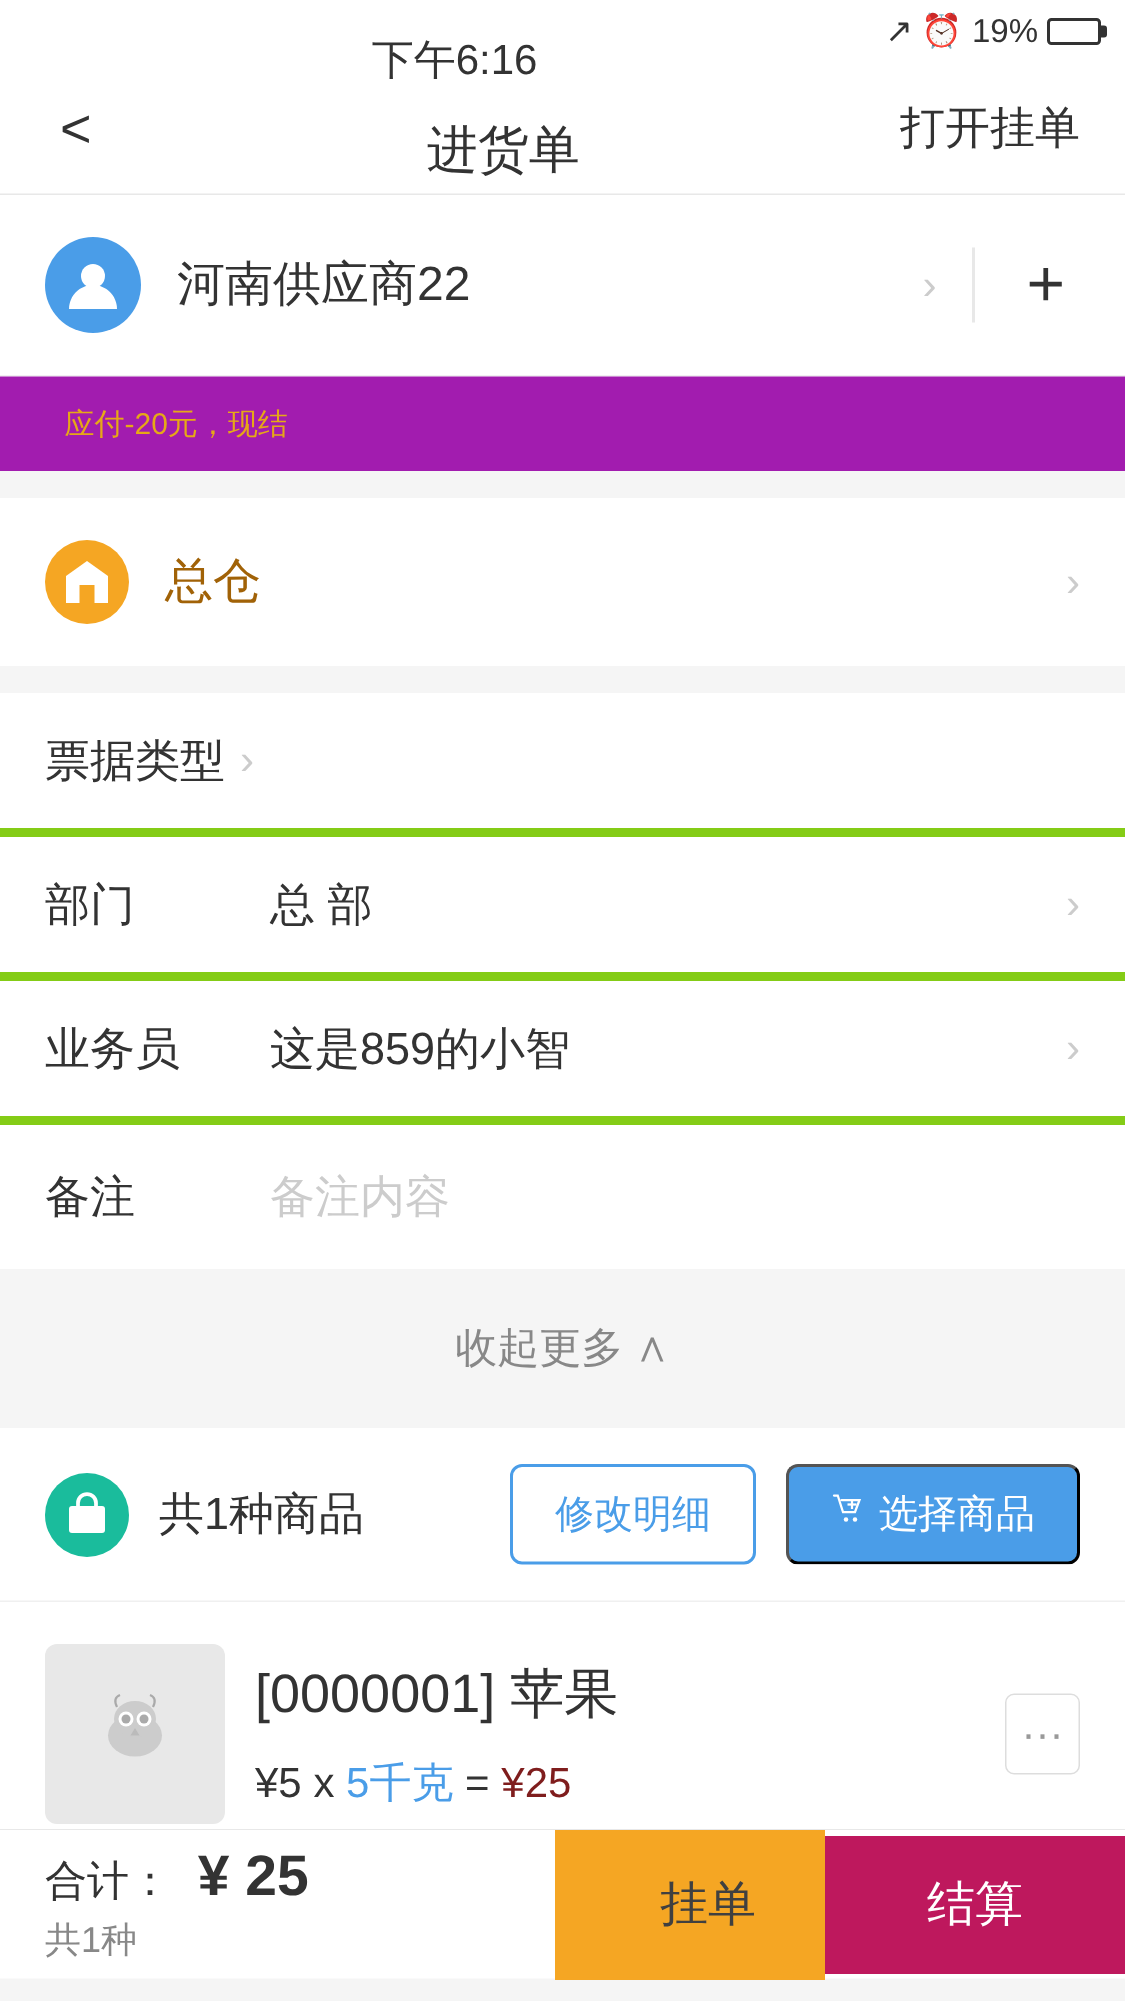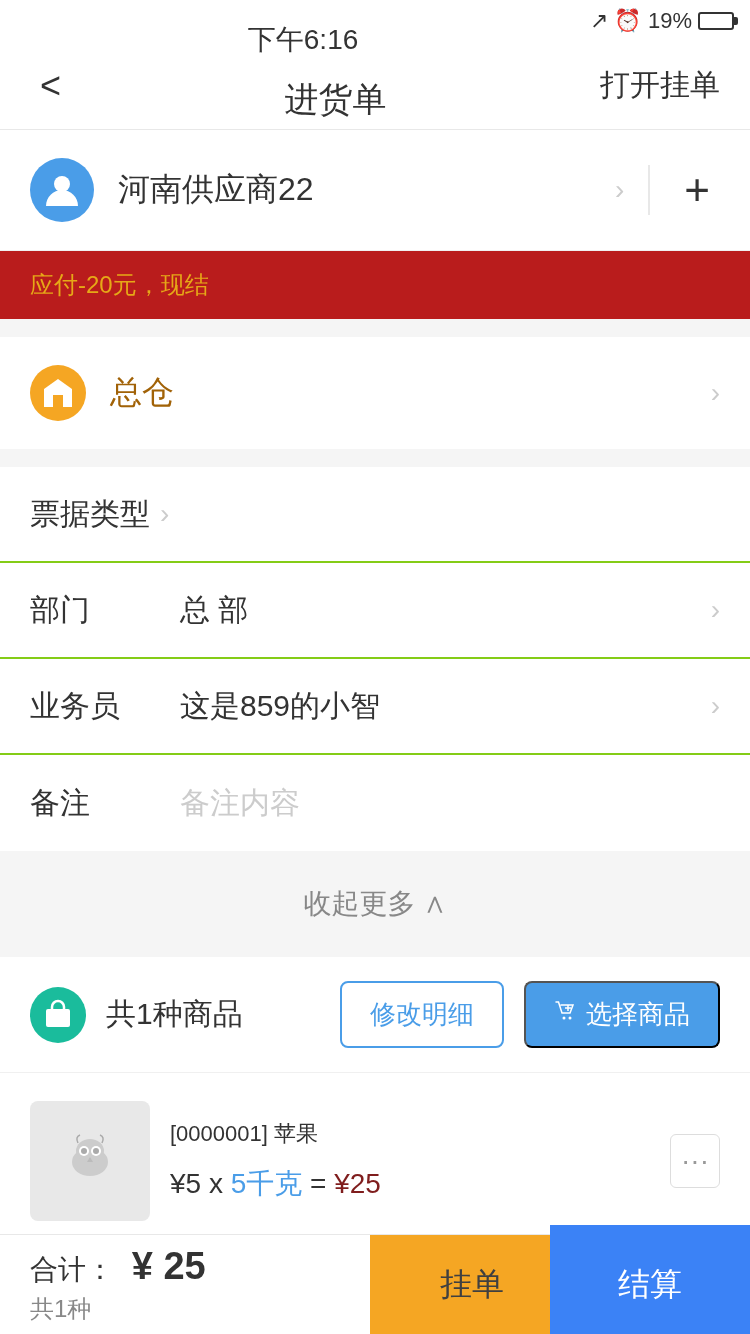--- a/index.html
+++ b/index.html
@@ -143,23 +143,23 @@
     }
     .add-btn {
       font-size: 44px;
       color: #333;
       padding: 0 10px;
       cursor: pointer;
     }
 
     
     .notice-banner {
-      background: #b91c1c;
-      padding: 18px 30px;
-      font-size: 24px;
+      background: #a21caf;
+      padding: 18px 43px;
+      font-size: 20px;
       color: #e6a817;
     }
 
     
     .warehouse-row {
       background: #fff;
       display: flex;
       align-items: center;
       padding: 28px 30px;
       margin-top: 18px;
@@ -184,21 +184,21 @@
     
     .form-section {
       background: #fff;
       margin-top: 18px;
     }
     .form-row {
       display: flex;
       align-items: center;
       padding: 0 30px;
       height: 96px;
-      border-bottom: 2px solid #84cc16;
+      border-bottom: 6px solid #84cc16;
     }
     .form-row:last-child {
       border-bottom: none;
     }
     .form-label {
       font-size: 30px;
       color: #333;
       width: 130px;
       flex-shrink: 0;
     }
@@ -290,21 +290,21 @@
       border-radius: 8px;
       display: flex;
       align-items: center;
       justify-content: center;
       flex-shrink: 0;
     }
     .product-info {
       flex: 1;
     }
     .product-name {
-      font-size: 22px;
+      font-size: 36px;
       color: #333;
       margin-bottom: 16px;
     }
     .product-price {
       font-size: 28px;
       color: #333;
     }
     .price-qty {
       color: #4a9de8;
     }
@@ -316,21 +316,21 @@
       color: #999;
       padding: 10px;
       cursor: pointer;
       border: 1px solid #ddd;
       border-radius: 6px;
     }
 
     
     .footer {
       position: fixed;
-      bottom: 0;
+      bottom: 15px;
       left: 0;
       width: 750px;
       height: 100px;
       display: flex;
       align-items: center;
       background: #fff;
       border-top: 1px solid #e8e8e8;
     }
     .footer-total {
       flex: 1;
@@ -359,22 +359,22 @@
       color: #404040;
       font-size: 32px;
       display: flex;
       align-items: center;
       justify-content: center;
       cursor: pointer;
       padding-left: 24px;
     }
     .footer-btn-settle {
       width: 200px;
-      height: 120px;
-      background: #3b82f6;
+      height: 92px;
+      background: #be185d;
       color: #fff;
       font-size: 32px;
       display: flex;
       align-items: center;
       justify-content: center;
       cursor: pointer;
     }
 
     
     .owl-icon {

